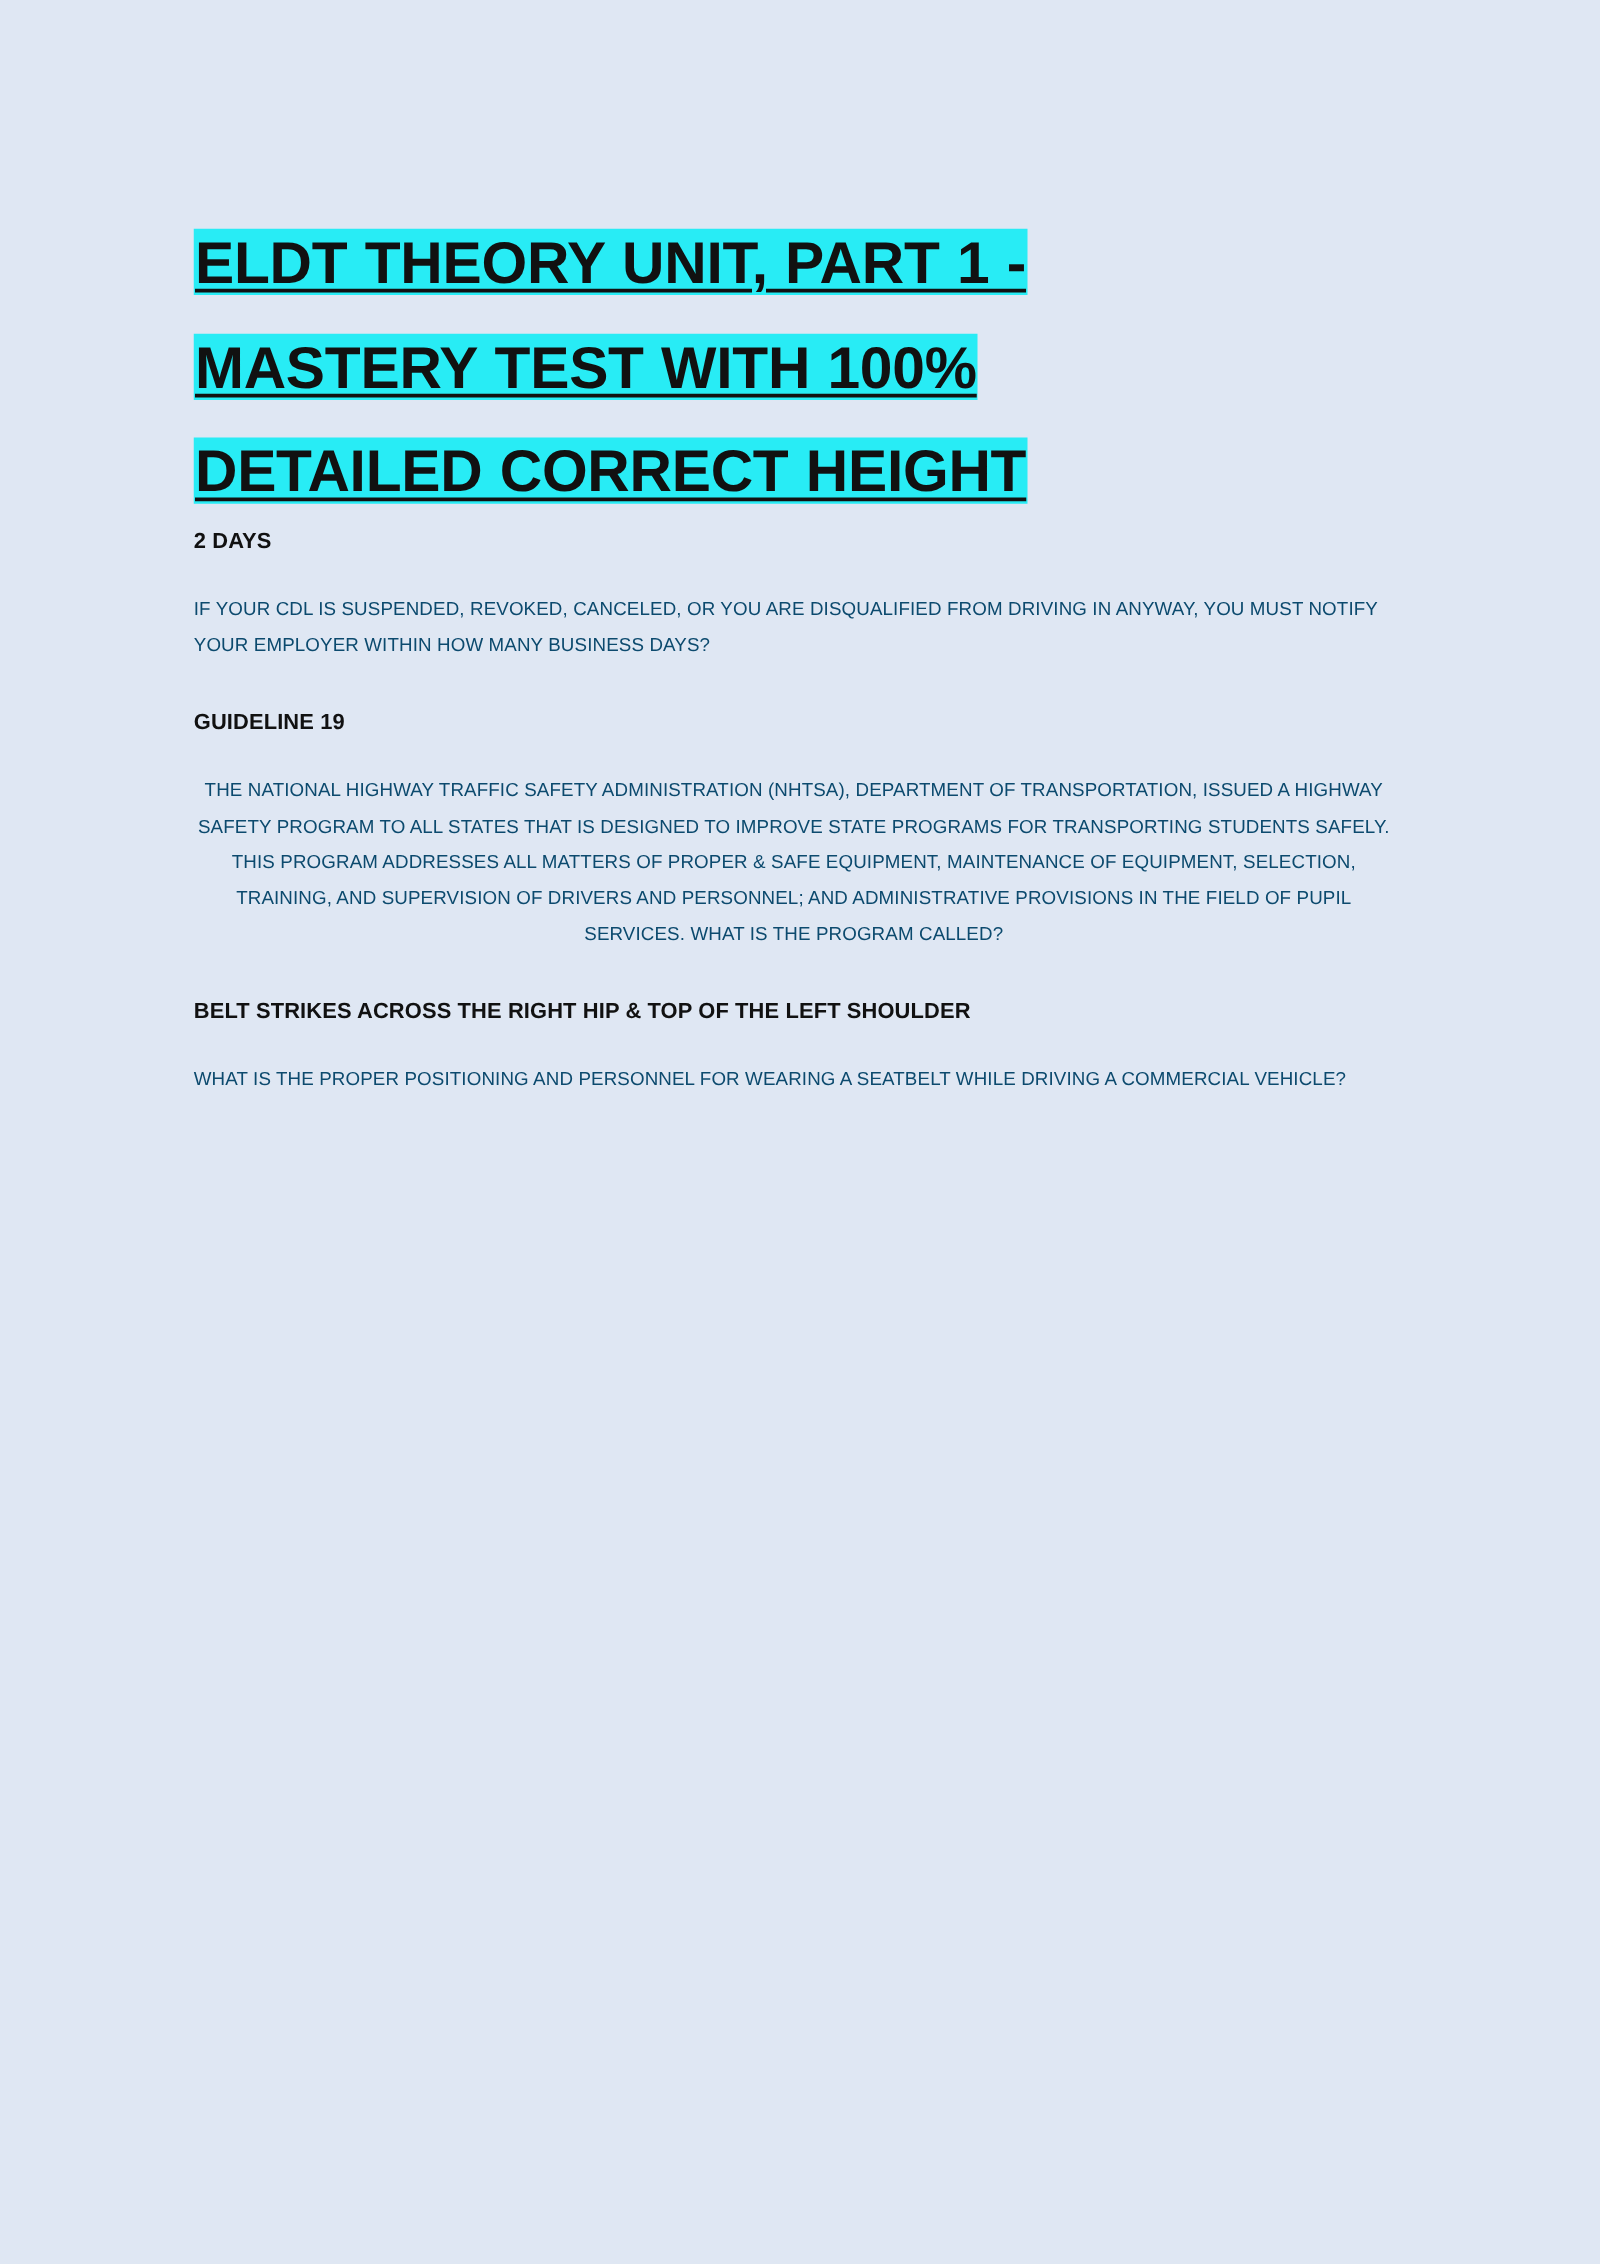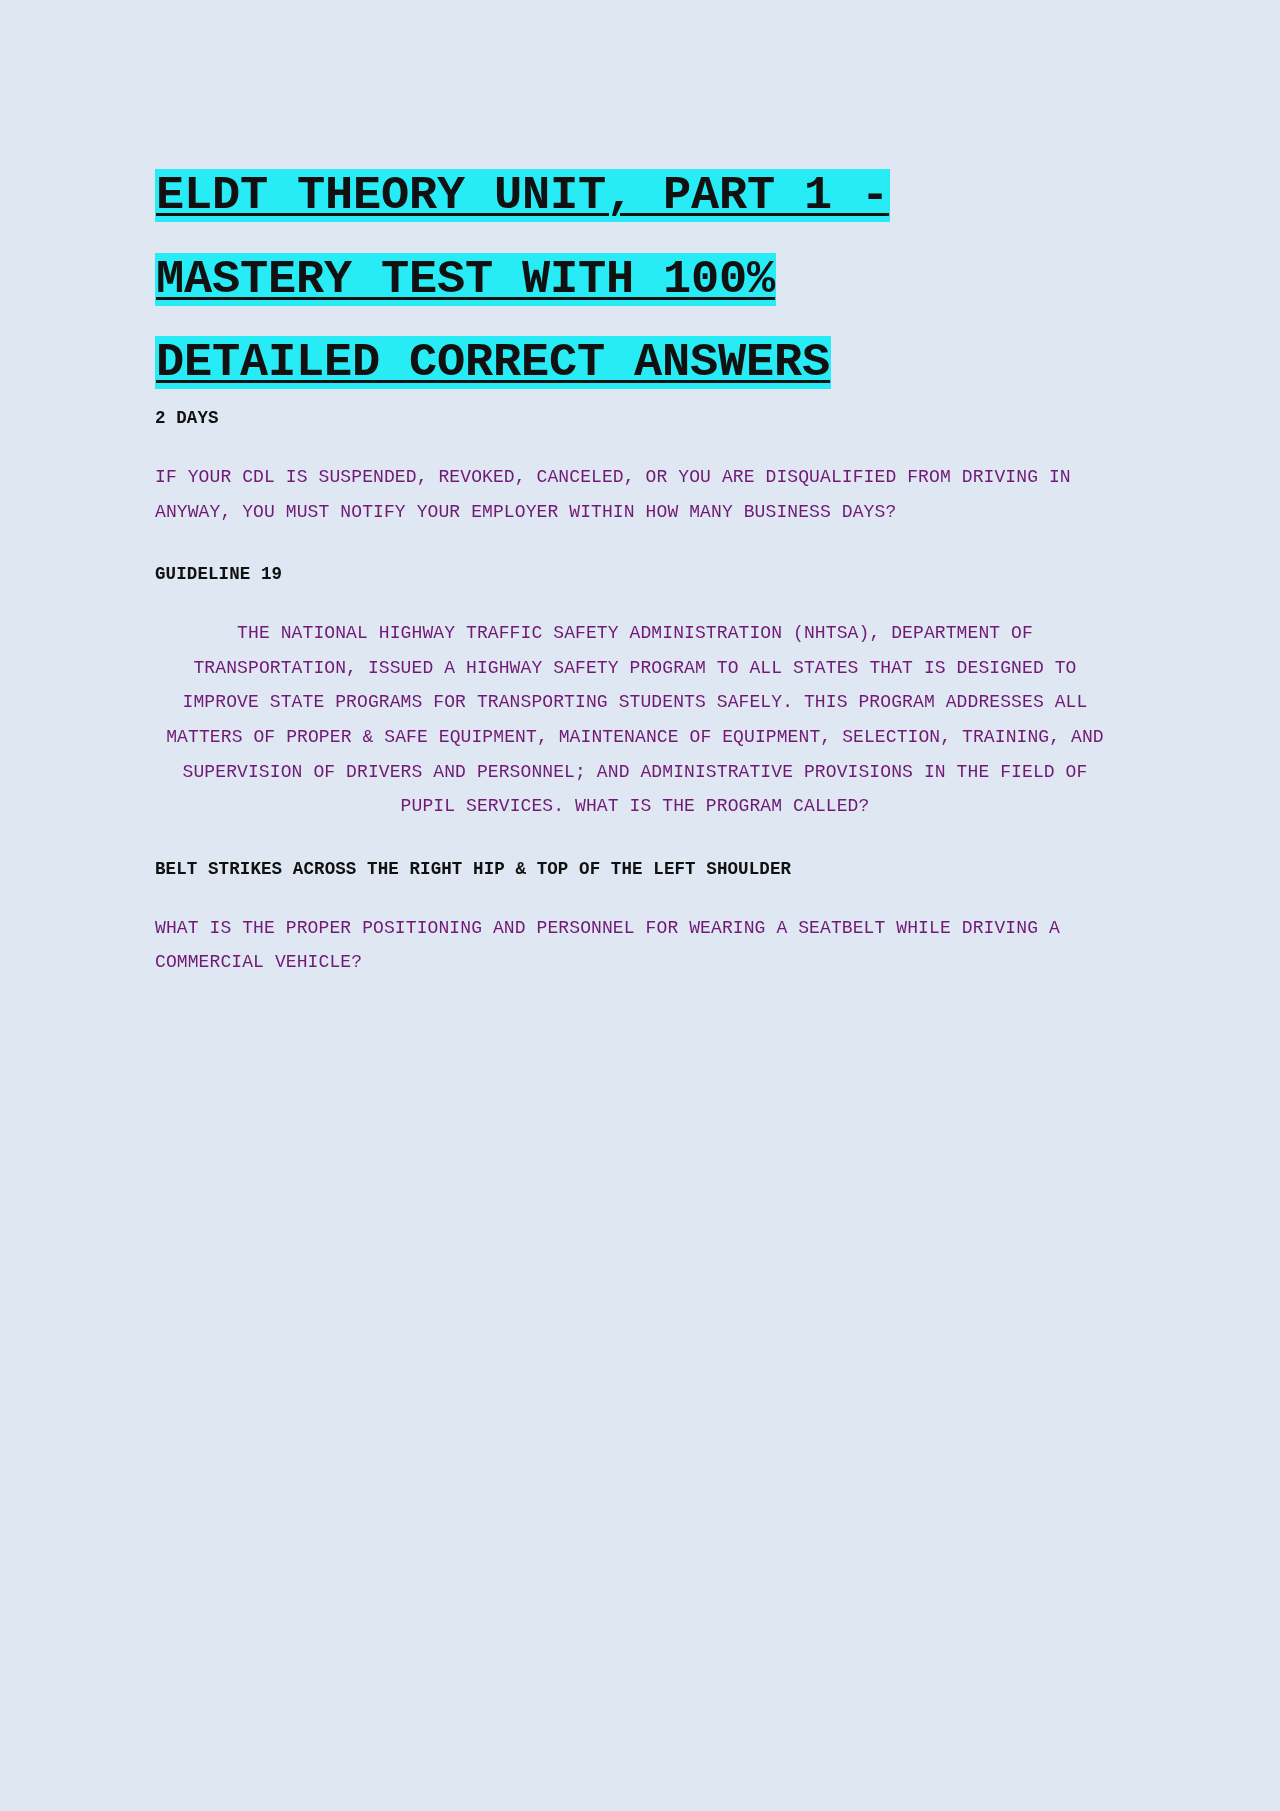--- a/index.html
+++ b/index.html
@@ -16,23 +16,22 @@
   .page {
     position: relative;
     width: 1280px;
     height: 1811px;
     box-sizing: border-box;
     padding: 0;
   }
   .content {
     position: absolute;
     left: 155px;
-    top: 154px;
+    top: 168px;
     width: 960px;
-    font-family: Liberation Mono, monospace;
   }
   .doc-title {
     margin: 0;
     font-size: 47px;
     line-height: 1.78;
     font-weight: bold;
     color: #111111;
     letter-spacing: -0.2px;
     word-spacing: 1px;
   }
@@ -49,42 +48,42 @@
   }
   .answer {
     font-size: 17.5px;
     font-weight: bold;
     color: #111111;
     line-height: 1.55;
     margin: 0 0 28px 0;
     letter-spacing: 0.1px;
   }
   .question {
-    font-size: 18px;
+    font-size: 15px;
     font-weight: normal;
-    color: #701a75;
+    color: #0c4a6e;
     line-height: 1.92;
     margin: 0 0 32px 0;
     letter-spacing: 0.1px;
   }
   .q-wide {
     max-width: 975px;
     text-align: center;
   }
 </style>
 </head>
 <body>
 
 <div class="page">
   <div class="content">
 
     <h1 class="doc-title">
       <span class="hl">ELDT THEORY UNIT, PART 1 -</span><br>
       <span class="hl">MASTERY TEST WITH 100%</span><br>
-      <span class="hl">DETAILED CORRECT ANSWERS</span><br>
+      <span class="hl">DETAILED CORRECT HEIGHT</span><br>
     </h1>
 
     <div class="body-block">
 
       <div>
         <p class="answer">2 DAYS</p>
         <p class="question">IF YOUR CDL IS SUSPENDED, REVOKED, CANCELED, OR YOU ARE DISQUALIFIED FROM DRIVING IN ANYWAY, YOU MUST NOTIFY YOUR EMPLOYER WITHIN HOW MANY BUSINESS DAYS?</p>
       </div>
 
       <div>

